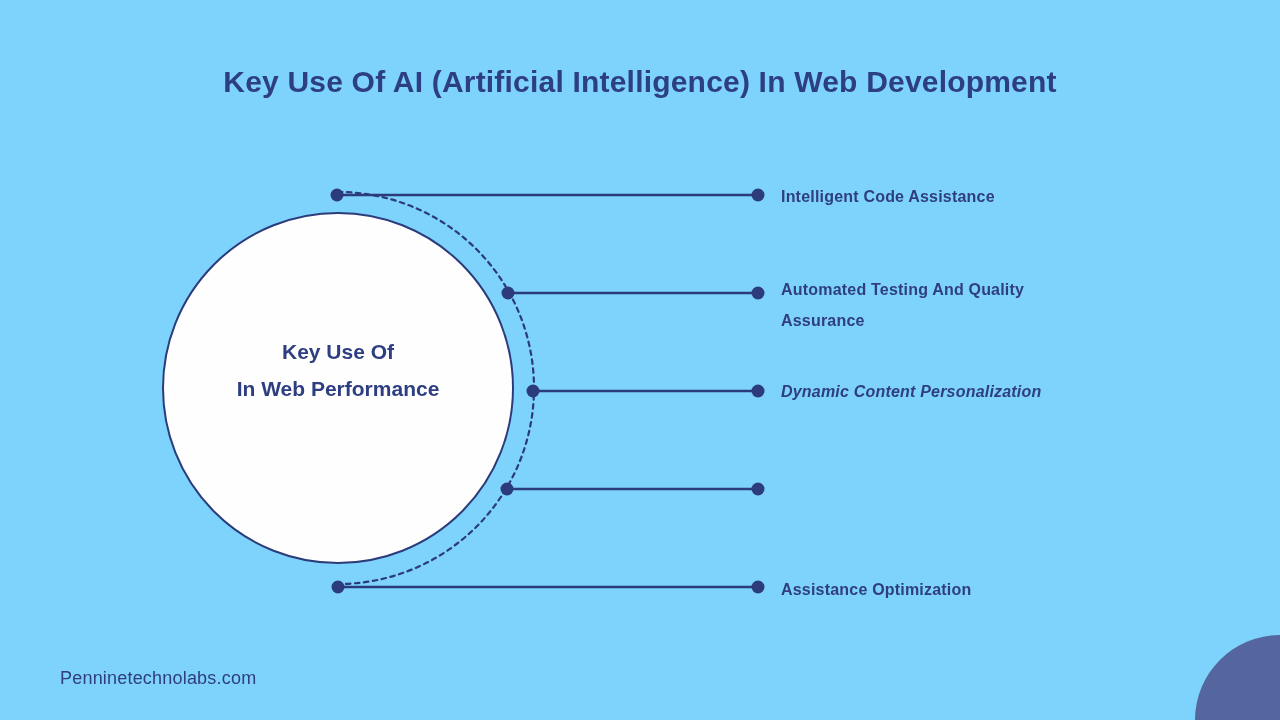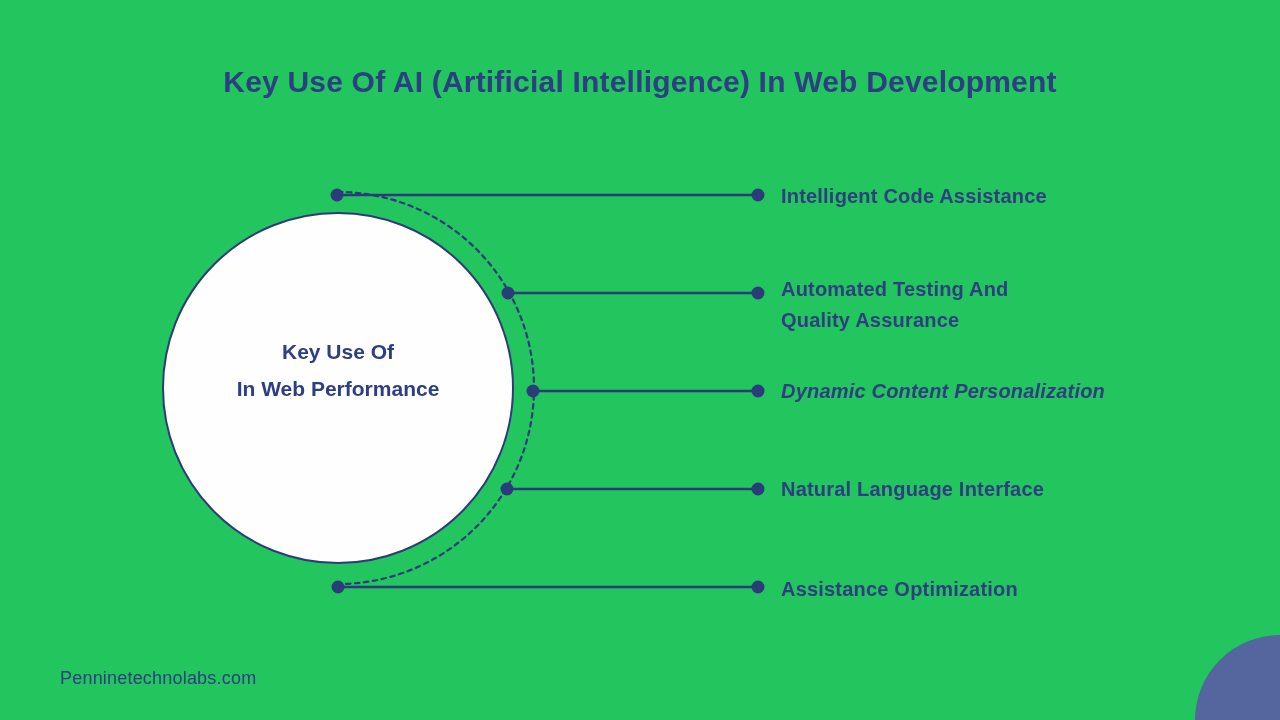--- a/index.html
+++ b/index.html
@@ -6,21 +6,21 @@
   html, body { width: 1280px; height: 720px; overflow: hidden; }
   body {
     font-family: "Liberation Sans", sans-serif;
     background: #d6e2fb;
     position: relative;
   }
   .stage {
     position: absolute;
     left: 0; top: 0;
     width: 1280px; height: 720px;
-    background: #22c55e;
+    background: #7dd3fc;
     overflow: hidden;
   }
   .page-title {
     position: absolute;
     left: 0; top: 62px;
     width: 1280px;
     height: 40px;
     line-height: 40px;
     text-align: center;
     font-size: 30px;
@@ -44,21 +44,21 @@
     font-size: 21px;
     font-weight: 700;
     line-height: 37px;
     color: #2e3e82;
   }
   .circle-label span { display: block; }
   .item-label {
     position: absolute;
     left: 781px;
     transform: translateY(-50%);
-    font-size: 20px;
+    font-size: 16px;
     font-weight: 700;
     letter-spacing: 0.2px;
     color: #2f3e7e;
     white-space: nowrap;
     line-height: 31px;
   }
   .item-label.wrap {
     white-space: normal;
     width: 262px;
   }
@@ -121,21 +121,20 @@
     <span>Key Use Of</span>
     <span>In Web Performance</span>
   </div>
 
   <div class="item-label" style="top:196px;">Intelligent Code Assistance</div>
 
   <div class="item-label wrap" style="top:293px;margin-top:12px;">Automated Testing And Quality Assurance</div>
 
   <div class="item-label" style="top:391px;font-style:italic;">Dynamic Content Personalization</div>
 
-  <div class="item-label" style="top:489px;">Natural Language Interface</div>
 
   <div class="item-label" style="top:589px;">Assistance Optimization</div>
 
   <div class="footer-text">Penninetechnolabs.com</div>
 
   <div class="corner-circle"></div>
 
 </div>
 
 </body></html>

